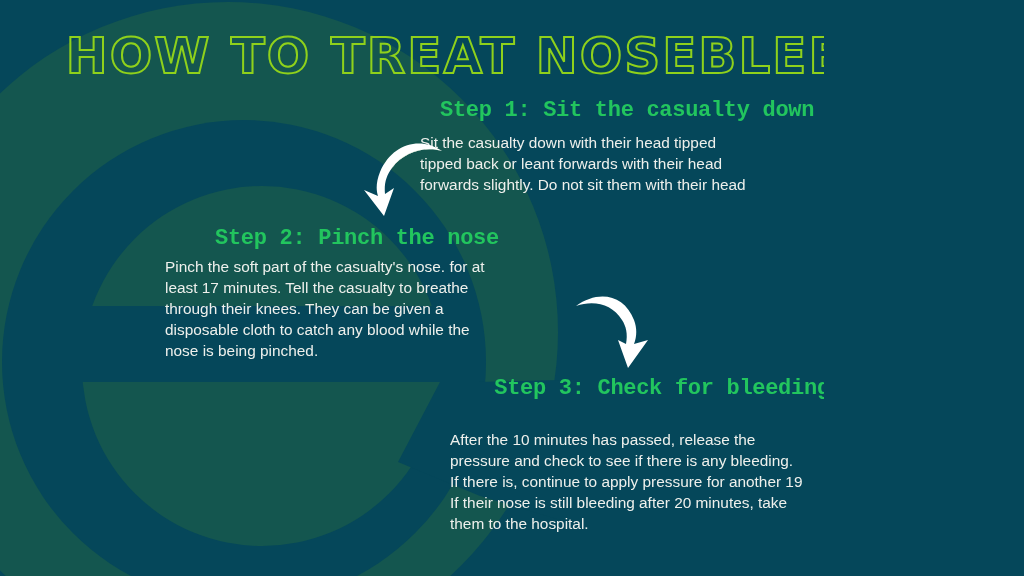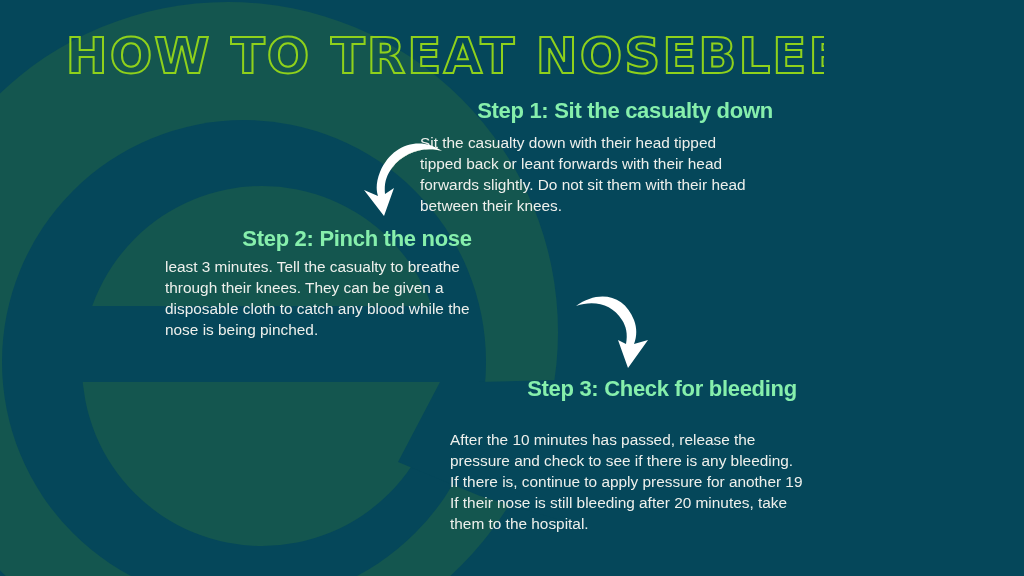--- a/index.html
+++ b/index.html
@@ -33,25 +33,25 @@
       font-size: 50px;
       letter-spacing: 2px;
       line-height: 64px;
       color: transparent;
       -webkit-text-stroke: 2px #8FD11B;
       text-transform: uppercase;
       transform: scaleY(1.0);
     }
     .step-heading {
       position: absolute;
-      font-family: Liberation Sans, sans-serif;
+      font-family: Liberation Mono, monospace;
       font-weight: bold;
       font-size: 22px;
       line-height: 28px;
-      color: #86efac;
+      color: #22c55e;
       text-align: center;
       white-space: nowrap;
       letter-spacing: -0.3px;
     }
     .step-body {
       position: absolute;
       font-family: "Liberation Sans", sans-serif;
       font-size: 15.4px;
       line-height: 21px;
       color: #EEF0EC;
@@ -103,31 +103,31 @@
     <polygon points="398,462 480,496 560,520 560,380 478,382 440,382" fill="#05475A"></polygon>
   </svg>
 
   <div class="title">HOW TO TREAT NOSEBLEEDS</div>
 
   <div class="step-heading" id="step1-heading">Step 1: Sit the casualty down</div>
   <div class="step-body" id="step1-body">
     <span class="line">Sit the casualty down with their head tipped</span>
     <span class="line">tipped back or leant forwards with their head</span>
     <span class="line">forwards slightly. Do not sit them with their head</span>
-    <span class="line">between their knees.</span>
   </div>
 
   <svg class="arrow" id="arrow1" viewBox="0 0 86 80" xmlns="http://www.w3.org/2000/svg">
     <path d="M84 13 C 62 -2, 34 6, 22 34 C 18 44, 18 52, 20 58 L 6 52 L 26 78 L 36 50 L 27 56 C 26 46, 28 38, 34 30 C 46 14, 66 8, 84 13 Z" fill="#FFFFFF"></path>
     <path d="M84 13 C 66 8, 46 14, 34 30 C 40 20, 60 6, 84 13 Z" fill="#E6F0D8"></path>
   </svg>
 
   <div class="step-heading" id="step2-heading">Step 2: Pinch the nose</div>
   <div class="step-body" id="step2-body">
-    <span class="line">least 3 minutes. Tell the casualty to breathe</span>
+    <span class="line">Pinch the soft part of the casualty's nose. for at</span>
+    <span class="line">least 17 minutes. Tell the casualty to breathe</span>
     <span class="line">through their knees. They can be given a</span>
     <span class="line">disposable cloth to catch any blood while the</span>
     <span class="line">nose is being pinched.</span>
   </div>
 
   <svg class="arrow" id="arrow2" viewBox="0 0 86 82" xmlns="http://www.w3.org/2000/svg">
     <path d="M4 18 C 26 2, 52 6, 62 32 C 65 40, 65 48, 62 56 L 76 52 L 56 80 L 46 52 L 54 56 C 56 46, 54 38, 50 32 C 40 16, 22 12, 4 18 Z" fill="#FFFFFF"></path>
   </svg>
 
   <div class="step-heading" id="step3-heading">Step 3: Check for bleeding</div>

